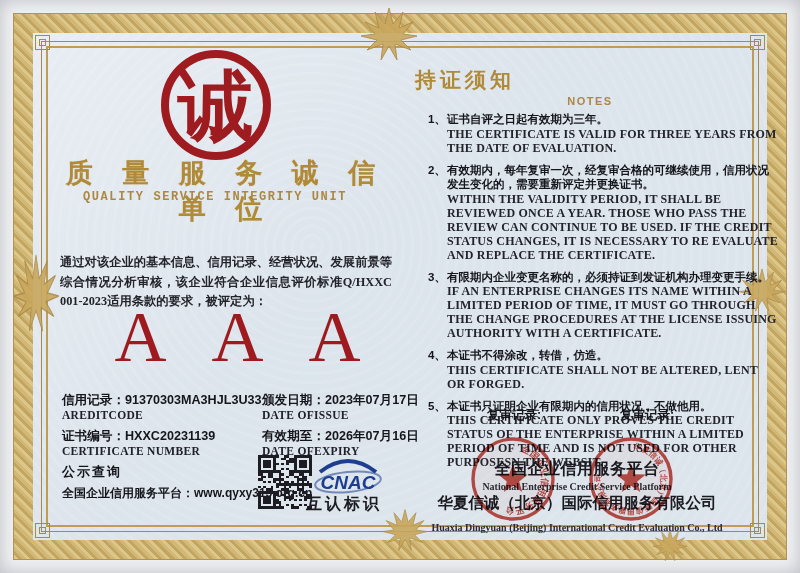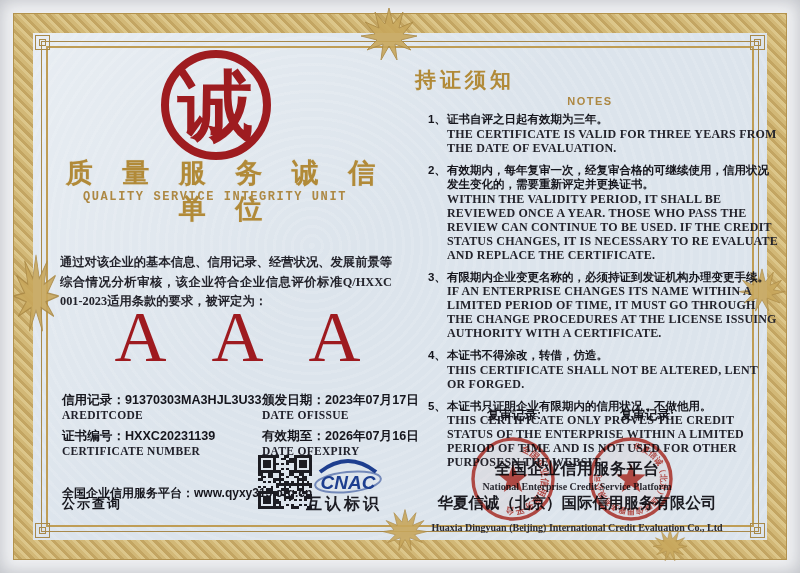--- a/index.html
+++ b/index.html
@@ -29,21 +29,21 @@
   .intro{left:60px;top:253px;width:332px;font-size:12.3px;font-weight:bold;color:#23232b;
         line-height:19.5px;text-align:justify;font-family:"Liberation Serif","DejaVu Serif",serif;}
   .rating{left:38px;top:296px;width:354px;text-align:center;font-size:72px;color:#9e1a1f;
         font-family:"Liberation Serif",serif;letter-spacing:45px;padding-left:45px;}
   .field-label{font-size:12.6px;font-weight:bold;color:#15151c;}
   .field-en{font-size:11.5px;font-weight:bold;color:#20202a;font-family:"Liberation Serif",serif;letter-spacing:.3px;}
   .f-cc{left:62px;top:392px;} .f-cc-en{left:62px;top:409px;}
   .f-cn{left:62px;top:428px;} .f-cn-en{left:62px;top:445px;}
   .f-id{left:262px;top:392px;} .f-id-en{left:262px;top:409px;}
   .f-ed{left:262px;top:428px;} .f-ed-en{left:262px;top:445px;}
-  .publicity-h{left:62px;top:463px;font-size:13px;font-weight:bold;color:#15151c;letter-spacing:2px;margin-top:32px;}
+  .publicity-h{left:62px;top:463px;font-size:13px;font-weight:bold;color:#15151c;letter-spacing:2px;}
   .publicity-line{left:62px;top:485px;font-size:12px;font-weight:bold;color:#15151c;}
   .qr{left:258px;top:455px;width:54px;height:54px;display:grid;grid-template-columns:repeat(21,1fr);grid-template-rows:repeat(21,1fr);}
   .qr div{background:transparent;} .qr div.d{background:#1c1c22;}
   .cnac{left:314px;top:456px;width:68px;height:42px;}
   .cnac-cap{left:306px;top:494px;width:86px;font-size:16px;font-weight:bold;color:#1b1b22;letter-spacing:3px;}
 
   
   .notes-title{left:415px;top:66px;width:350px;text-align:left;font-size:21px;font-weight:bold;
         color:#b18a38;letter-spacing:4px;}
   .notes-sub{left:415px;top:95px;width:350px;text-align:center;font-size:11px;font-weight:bold;

